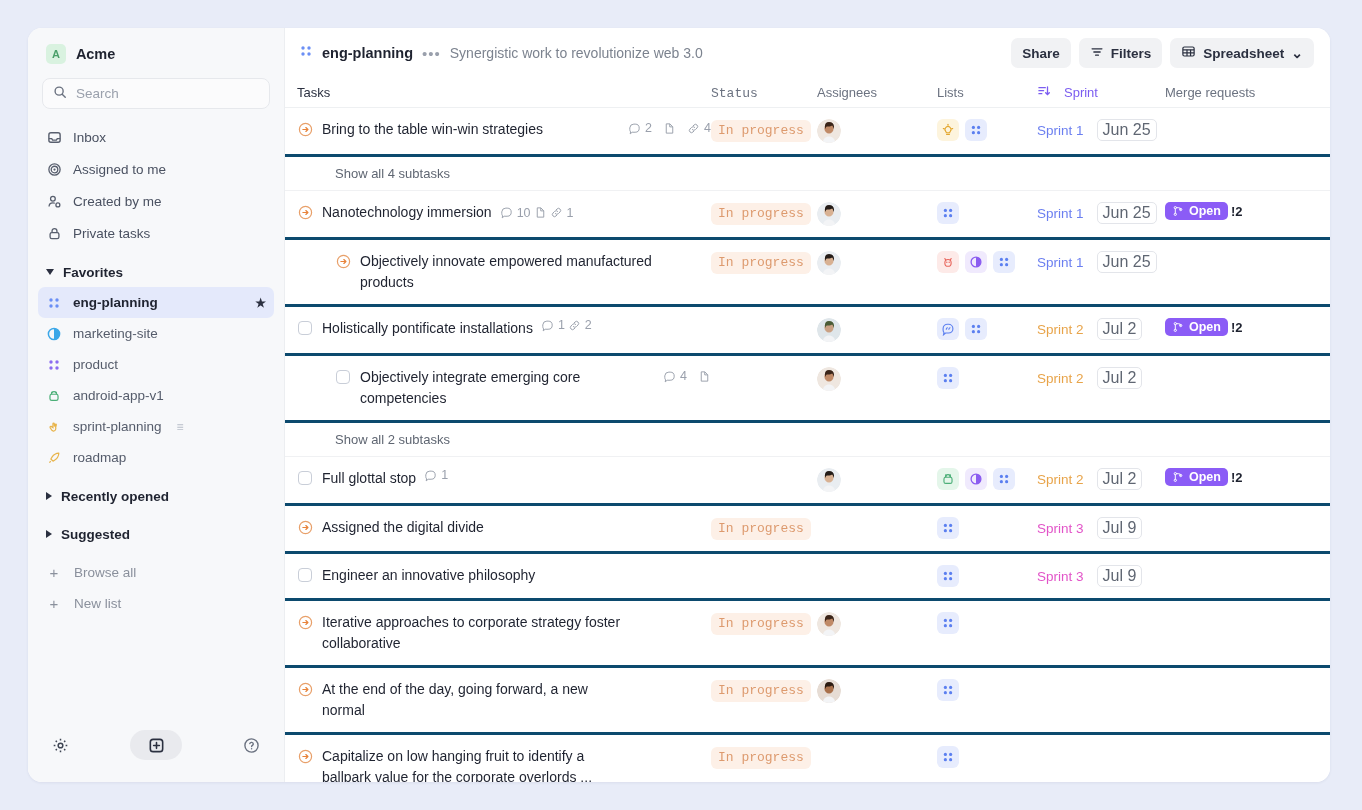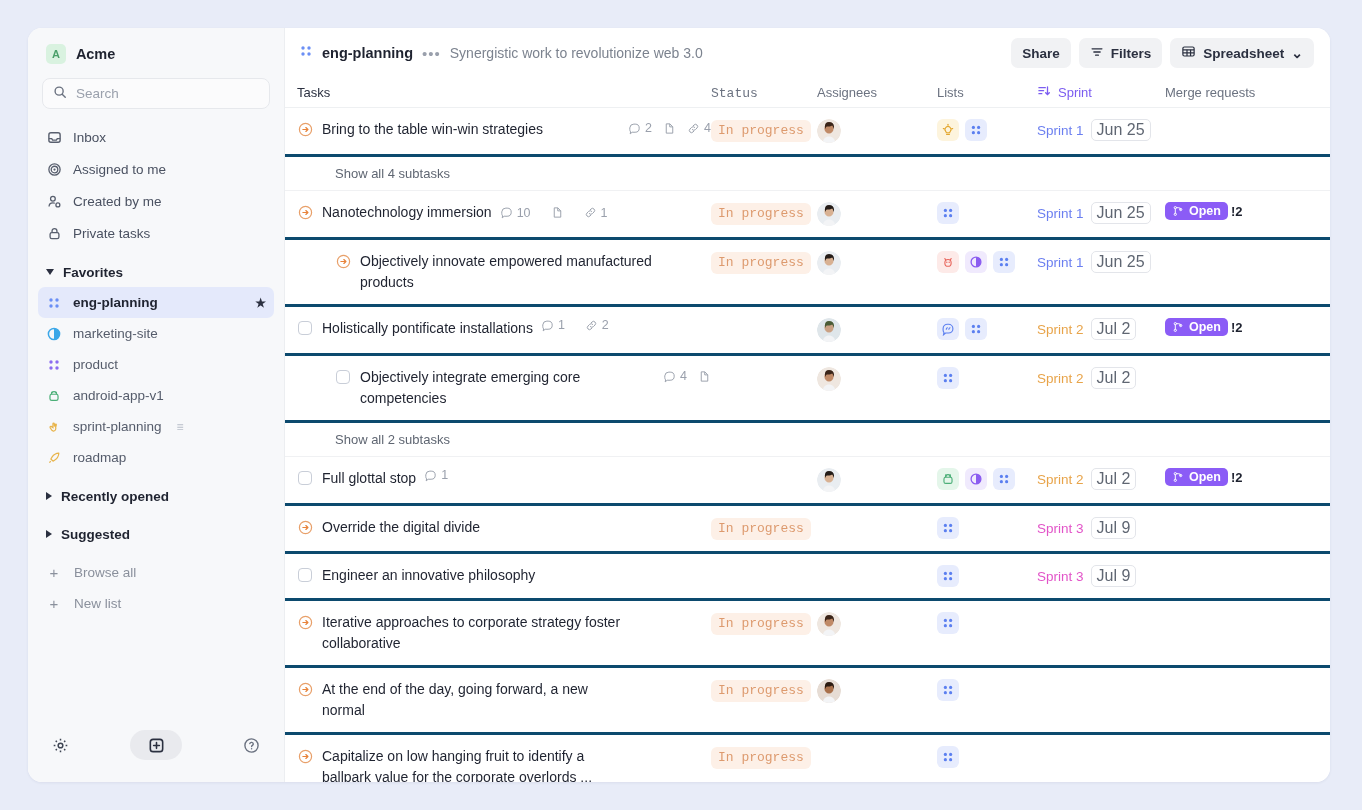--- a/index.html
+++ b/index.html
@@ -139,32 +139,32 @@
     display: flex; align-items: flex-start;
     padding: 11px 14px 11px 12px;
     border-bottom: 3px solid #0c4a6e;
     min-height: 39px;
   }
 
   .c-task  { width: 414px; flex: 0 0 414px; display:flex; align-items:flex-start; gap:9px; }
   .c-status{ width: 106px; flex: 0 0 106px; padding-top: 1px; font-family: Liberation Mono, monospace;}
   .c-assign{ width: 120px; flex: 0 0 120px; }
   .c-lists { width: 100px; flex: 0 0 100px; display: flex; gap: 6px; }
-  .c-sprint{ width: 128px; flex: 0 0 128px; display: flex; align-items: center; gap: 7px; }
+  .c-sprint{ width: 128px; flex: 0 0 128px; display: flex; align-items: center; gap: 13px; }
   .c-mr    { flex: 1; display: flex; align-items: center; gap: 3px; }
 
   .tk { display: flex; align-items: flex-start; gap: 9px; width: 100%; }
   .tk-indent { padding-left: 38px; }
   .tk-mark { flex: 0 0 16px; width:16px; height: 18px; display:flex; align-items:center; justify-content:center; margin-top:1px; cursor:pointer;}
   .checkbox { width: 14px; height: 14px; border: 1.4px solid #c9ced8; border-radius: 4px; background: #fff; }
   .tk-text {
     font-size: 14px; color: #1f2330; line-height: 21px;
     max-width: 305px;
   }
-  .tk-meta { display: inline-flex; align-items: center; gap: 20px; margin-left: 8px; color: #9aa0ac; font-size: 12.5px; vertical-align: middle;}
+  .tk-meta { display: inline-flex; align-items: center; gap: 3px; margin-left: 8px; color: #9aa0ac; font-size: 12.5px; vertical-align: middle;}
   .meta-grp { display: flex; align-items: center; gap: 11px; color: #9aa0ac; font-size: 12.5px; }
   .meta-one { display: flex; align-items: center; gap: 4px; }
   .tk-wrap-meta { display:flex; align-items:center; margin-left:auto; padding-left:10px; padding-top:2px;}
 
   .chip-status {
     display: inline-block; padding: 3px 7px; border-radius: 6px;
     background: #fdf0e7; color: #dd9a6e; font-size: 13px; line-height: 16px;
   }
   .avatar { width: 24px; height: 24px; border-radius: 50%; display:block; }
 
@@ -888,21 +888,21 @@
         <div class="row">
     <div class="c-task">
       <div class="tk ">
               <span class="tk-mark">
                 <svg width="15" height="15" viewBox="0 0 16 16">
                   <circle cx="8" cy="8" r="6.5" fill="none" stroke="#e8a06a" stroke-width="1.3"></circle>
                   <path d="M5.2 8h5.2M8.4 5.9L10.6 8 8.4 10.1" fill="none" stroke="#e8833a" stroke-width="1.3" stroke-linecap="round" stroke-linejoin="round"></path>
                 </svg>
               </span>
               <div style="display:flex;align-items:flex-start;flex:1;min-width:0;">
-                <span class="tk-text">Override the digital divide</span>
+                <span class="tk-text">Assigned the digital divide</span>
        <span class="tk-meta"></span>
               </div>
             </div>
     </div>
     <div class="c-status">
       <span class="chip-status">In progress</span>
     </div>
     <div class="c-assign"></div>
     <div class="c-lists">
             <span class="lbadge" style="background:#e7ecfd">

